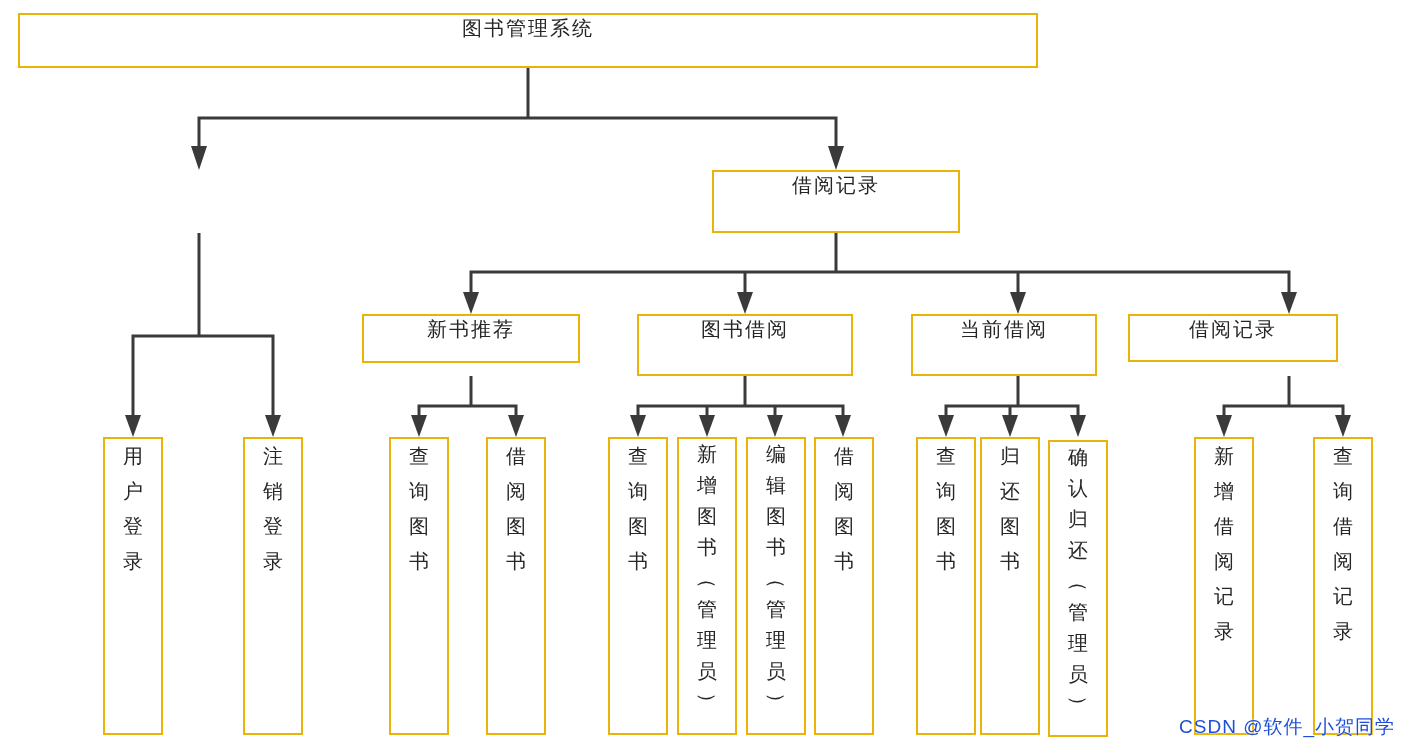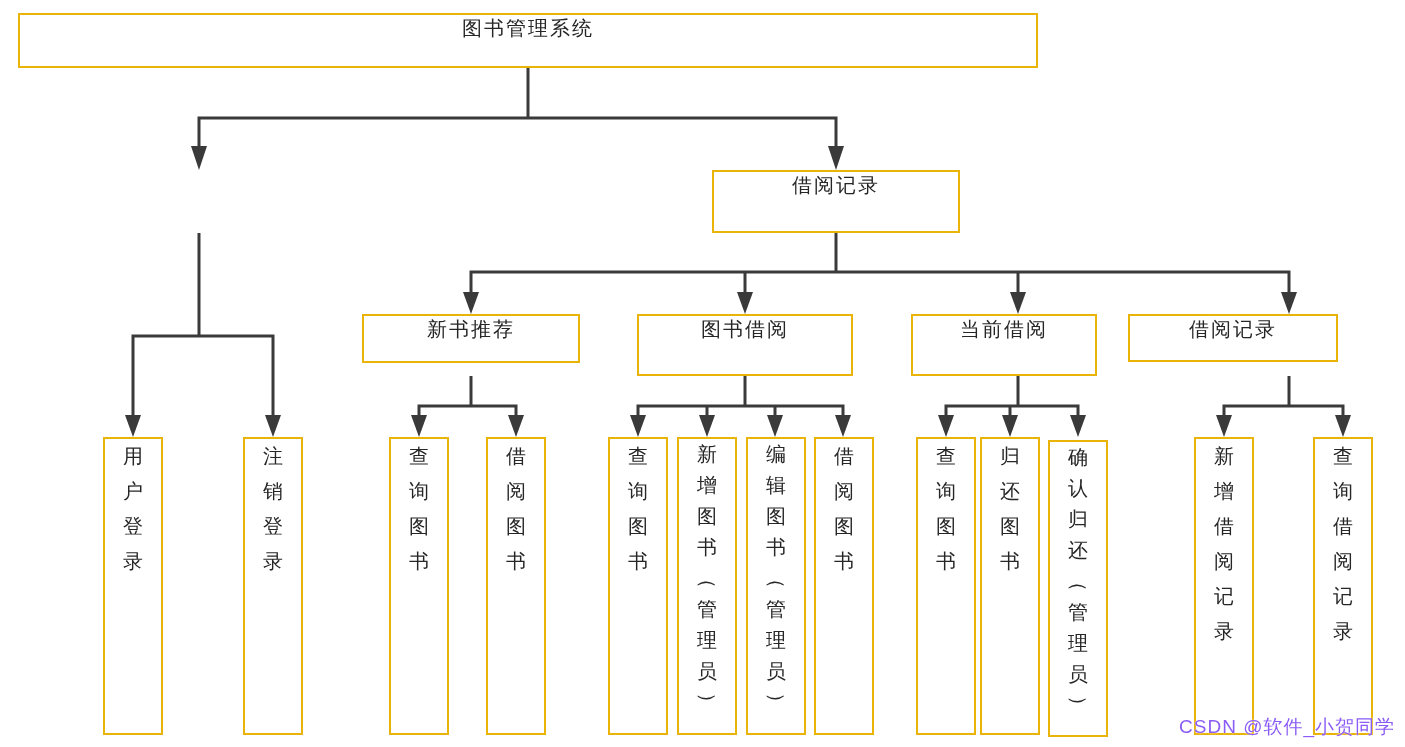--- a/index.html
+++ b/index.html
@@ -34,21 +34,21 @@
     height:35px;line-height:35px;
     text-align:center;
   }
   .vtext.dense span{height:31px;line-height:31px;}
   .vtext span.rot{transform:rotate(90deg);}
   .watermark{
     position:absolute;
     right:10px;top:714px;
     font-size:19px;
     letter-spacing:1px;
-    color:#8b5cf6;
+    color:#1d4ed8;
     text-shadow:0 0 2px #ffffff;
     white-space:nowrap;
   }
 </style>
 </head>
 <body>
 
 <div class="canvas">
 
   <svg class="connectors" viewBox="0 0 1405 747" xmlns="http://www.w3.org/2000/svg">

